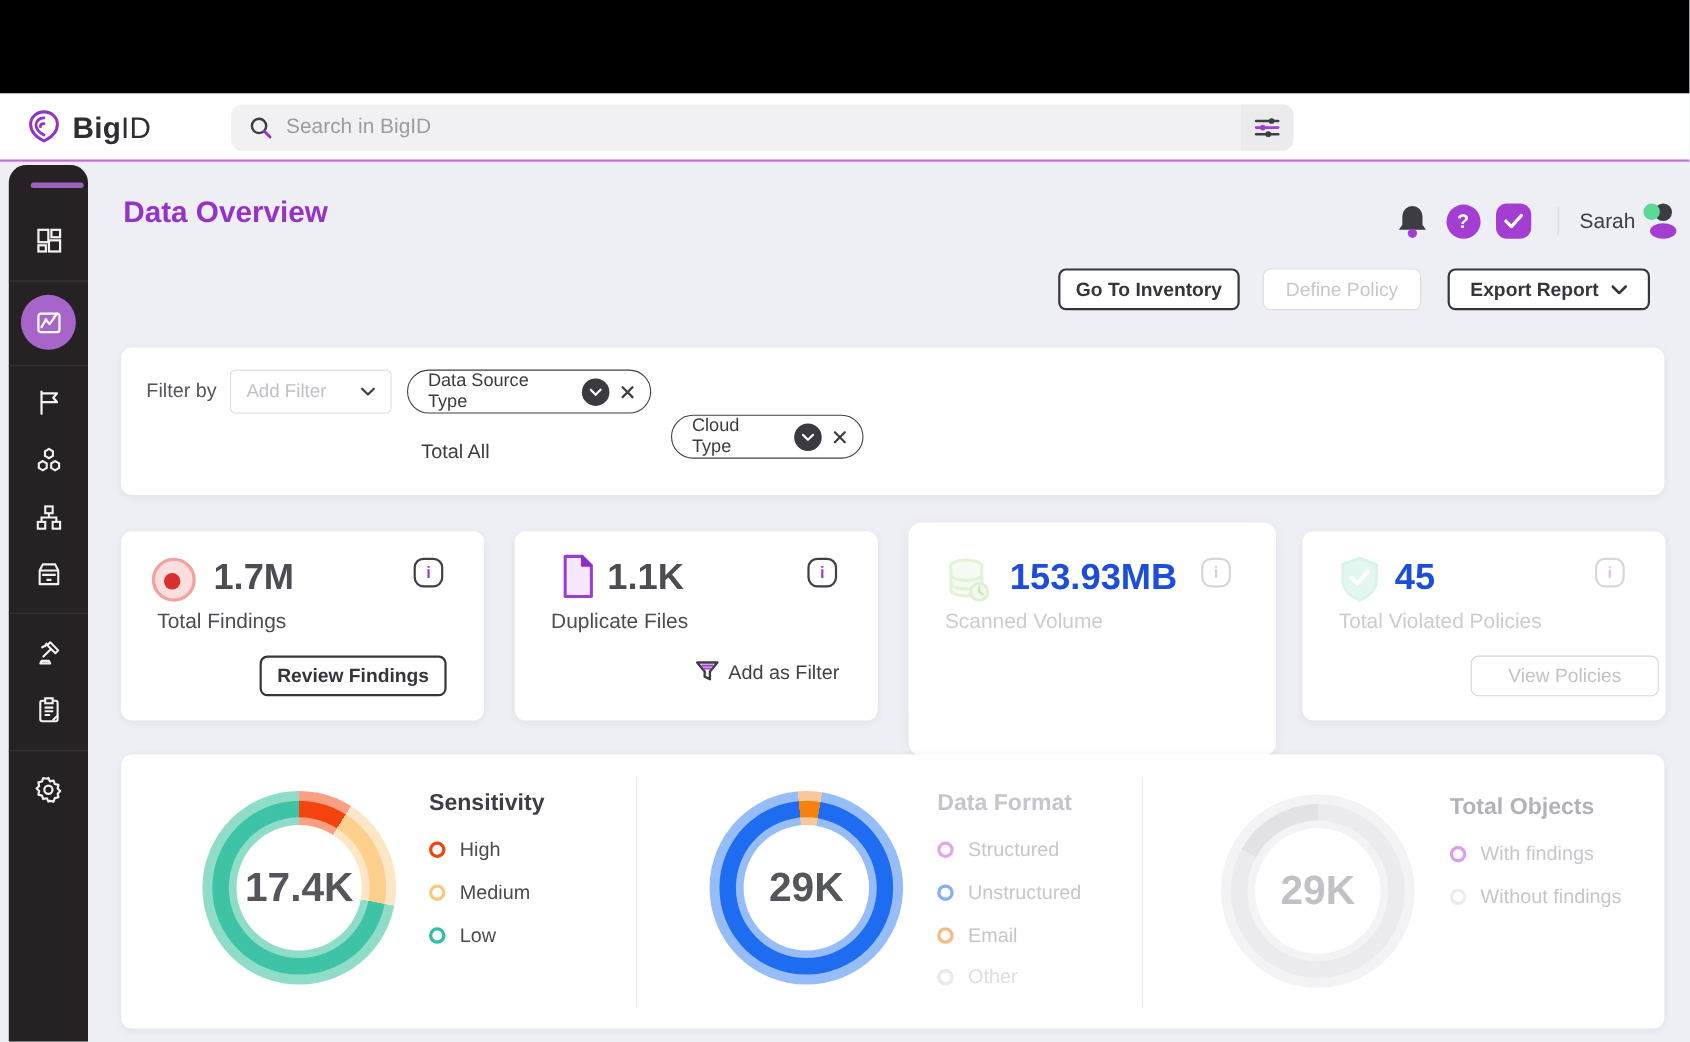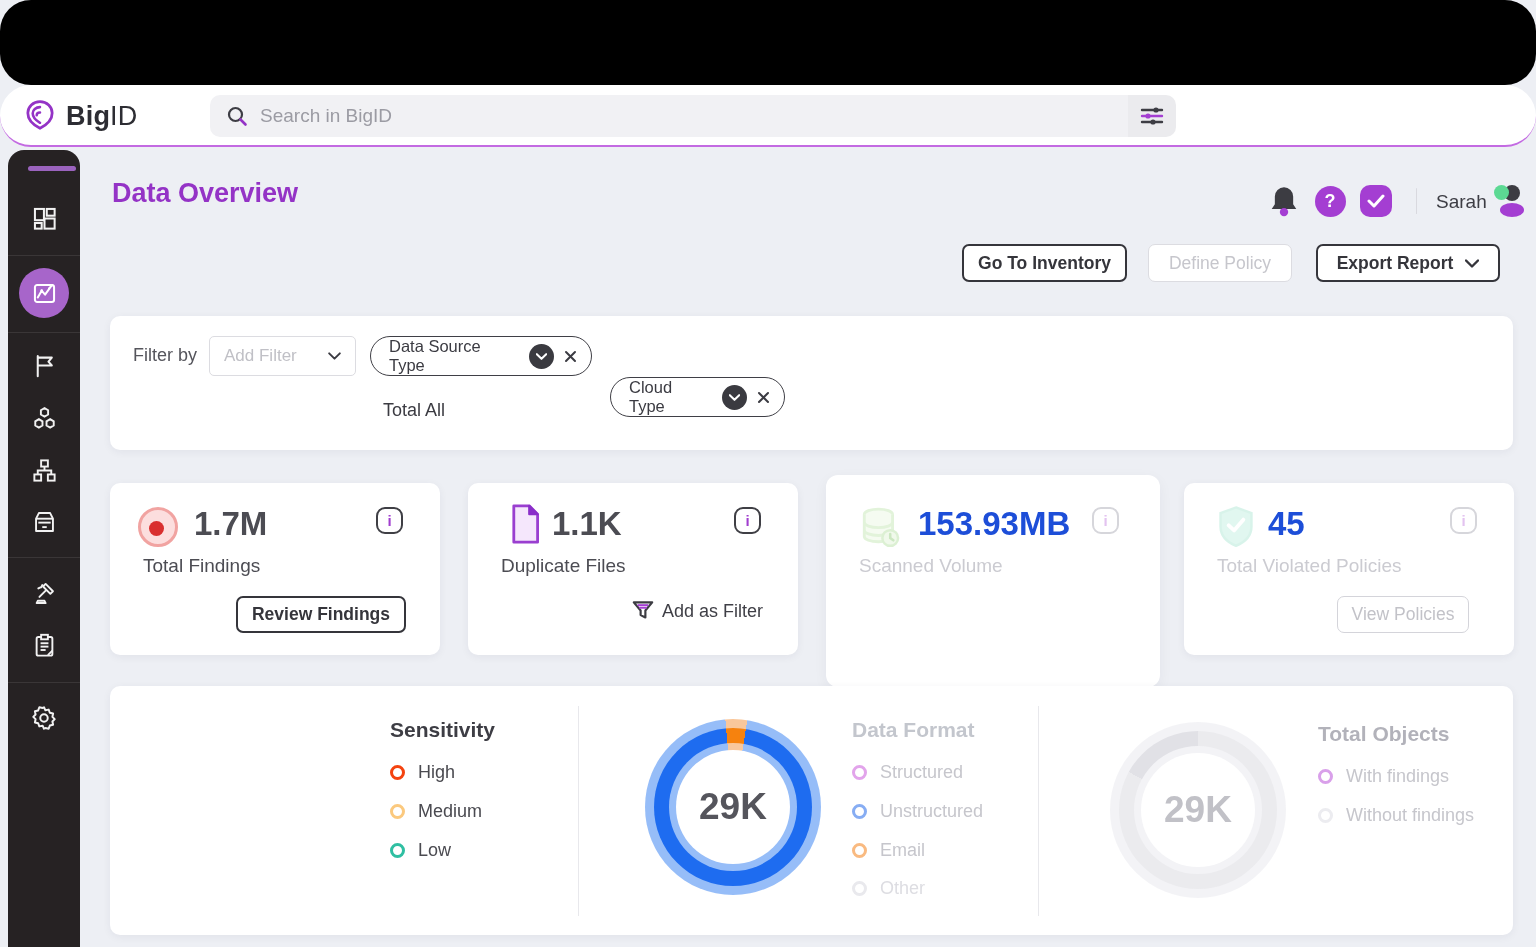--- a/index.html
+++ b/index.html
@@ -1,19 +1,19 @@
 <!DOCTYPE html>
 <html><head>
 <meta charset="utf-8">
 <style>
   * { margin:0; padding:0; box-sizing:border-box; }
   html,body { width:1536px; height:947px; }
   body { font-family:"Liberation Sans", sans-serif; background:#edeff4; overflow:hidden; }
   .screen { position:relative; width:1536px; height:947px; background:#edeff4; }
-  .abs { position:absolute;border-radius:31px; }
+  .abs { position:absolute; }
 
   
   .topbar { left:0; top:0; width:1536px; height:85px; background:#000; }
 
   
   .header { left:0; top:85px; width:1536px; height:62px; background:#fff; border-bottom:2px solid #c36ae2; }
   .logo { left:22px; top:11px; width:180px; height:40px; display:flex; align-items:center; gap:8px; }
   .logo-text { font-size:27px; color:#2d2d33; letter-spacing:0.2px; }
   .logo-text b { font-weight:800; }
   .searchbar { left:210px; top:10px; width:918px; height:42px; background:#f1f1f4; border-radius:10px 0 0 10px; display:flex; align-items:center; padding-left:16px; gap:12px; }
@@ -341,29 +341,37 @@
   <div class="card kpi faded" style="left:1184px;">
     <div class="kpi-icon" style="position:absolute; left:32px; top:22px;">
       <svg width="40" height="44" viewBox="0 0 24 27">
         <path d="M12 1.5l9.5 3.5v8c0 6-4 9.8-9.5 12-5.5-2.2-9.5-6-9.5-12V5z" fill="#bdeede" stroke="#a9e6d2" stroke-width="1.5"></path>
         <polyline points="7.5,12.5 10.8,15.6 16.5,9" fill="none" stroke="#ffffff" stroke-width="2.4" stroke-linecap="round" stroke-linejoin="round"></polyline>
       </svg>
     </div>
     <div class="kpi-value">45</div>
     <button class="info-btn">i</button>
     <div class="kpi-label">Total Violated Policies</div>
-    <button class="btn faded kpi-btn" style="left:153px; width:132px;">
+    <button class="btn faded kpi-btn" style="left:153px; width:171px;">
       <span>View Policies</span>
     </button>
   </div>
 
   <div class="card chart-card">
     <div class="chart-divider" style="left:468px;"></div>
     <div class="chart-divider" style="left:928px;"></div>
 
+    <div class="donut" style="left:74px; top:33px;">
+      <div class="ring r1" style="background: conic-gradient(rgb(249, 160, 131) 0deg, rgb(249, 160, 131) 32.4deg, rgb(251, 231, 198) 32.4deg, rgb(251, 231, 198) 100.8deg, rgb(143, 220, 201) 100.8deg, rgb(143, 220, 201) 360deg);"></div>
+        <div class="ring r2" style="background: conic-gradient(rgb(244, 67, 15) 0deg, rgb(244, 67, 15) 32.4deg, rgb(252, 207, 138) 32.4deg, rgb(252, 207, 138) 100.8deg, rgb(62, 195, 166) 100.8deg, rgb(62, 195, 166) 360deg);"></div>
+        <div class="ring r3" style="background: conic-gradient(rgb(249, 160, 131) 0deg, rgb(249, 160, 131) 32.4deg, rgb(251, 231, 198) 32.4deg, rgb(251, 231, 198) 100.8deg, rgb(143, 220, 201) 100.8deg, rgb(143, 220, 201) 360deg);"></div>
+      <div class="hole">
+          <span class="center-label">17.4K</span>
+        </div>
+    </div>
     <div class="chart-title" style="left:280px; top:32px;">Sensitivity</div>
     <div class="legend-item" style="left:280px; top:76px;">
       <span class="lg-ring" style="border-color: rgb(244, 67, 15);"></span>
       <span class="lbl">High</span>
     </div>
     <div class="legend-item" style="left:280px; top:115px;">
       <span class="lg-ring" style="border-color: rgb(251, 201, 126);"></span>
       <span class="lbl">Medium</span>
     </div>
     <div class="legend-item" style="left:280px; top:154px;">

